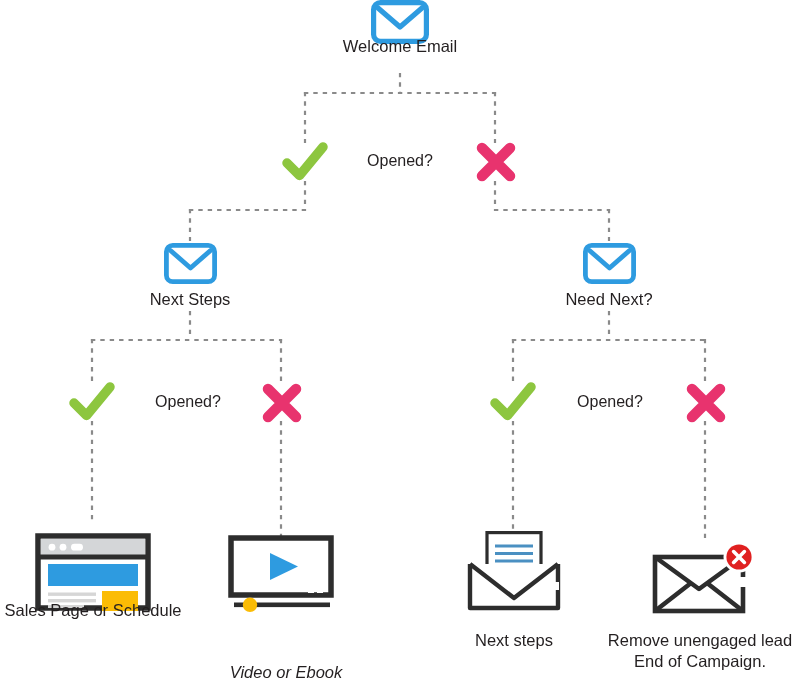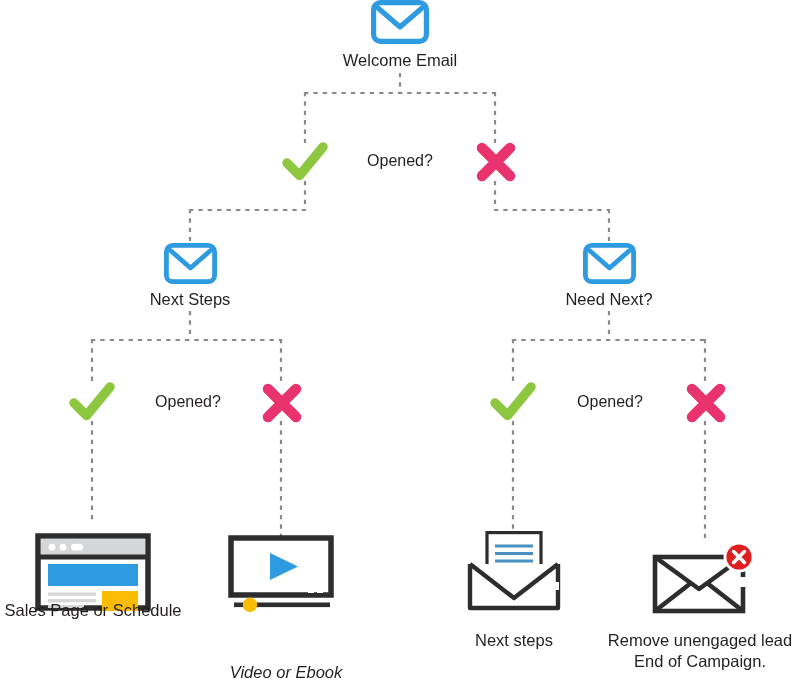--- a/index.html
+++ b/index.html
@@ -91,21 +91,21 @@
   <path class="dot" d="M513,422 L513,528"></path>
   <path class="dot" d="M705,422 L705,540"></path>
 </svg>
 
 <div class="icon-box" style="left:371px; top:0px;">
   <svg width="58" height="44" viewBox="0 0 58 44">
     <rect x="2.6" y="2.6" width="52.8" height="38.8" rx="7" ry="7" fill="none" stroke="#2E9BE0" stroke-width="5.2"></rect>
     <path d="M7 8 L29 27 L51 8" fill="none" stroke="#2E9BE0" stroke-width="5.2" stroke-linecap="round" stroke-linejoin="round"></path>
   </svg>
 </div>
-<div class="node-label" style="left:300px; top:50px; width:200px;">Welcome Email</div>
+<div class="node-label" style="left:300px; top:36px; width:200px;">Welcome Email</div>
 
 <div class="icon-box" style="left:283px; top:141px;">
   <svg width="44" height="42" viewBox="0 0 44 42">
     <path d="M4 22 L16.5 34.5 L40 6" fill="none" stroke="#8DC63F" stroke-width="9.5" stroke-linecap="round" stroke-linejoin="round"></path>
   </svg>
 </div>
 <div class="decision-label" style="left:320px; top:152px; width:160px;">Opened?</div>
 <div class="icon-box" style="left:476px; top:142px;">
   <svg width="40" height="40" viewBox="0 0 40 40">
     <path d="M6 6 L34 34 M34 6 L6 34" fill="none" stroke="#E8336E" stroke-width="10.5" stroke-linecap="round"></path>

